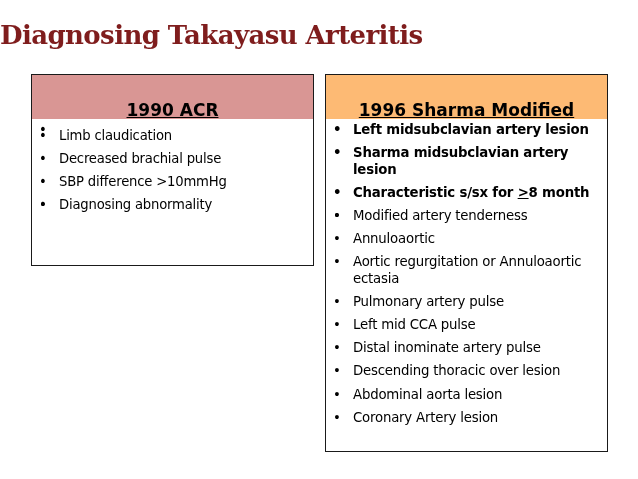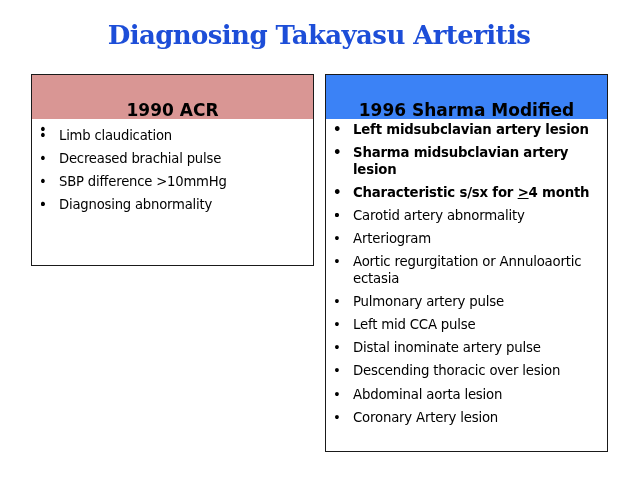--- a/index.html
+++ b/index.html
@@ -1,30 +1,30 @@
 <!DOCTYPE html>
 <html><head>
 <meta charset="utf-8">
 <style>
   html, body { margin: 0; padding: 0; }
   body {
     width: 638px; height: 479px; background: #ffffff; position: relative; overflow: hidden;
     font-family: "DejaVu Sans", "Liberation Sans", sans-serif; color: #000;
   }
   .title {
-    position: absolute; left: 0; top: 20px; width: 638px; text-align: center;
+    position: absolute; left: 0; top: 20px; width: 638px; text-align: left;
     font-family: "DejaVu Serif", "Liberation Serif", serif; font-weight: bold;
-    font-size: 26px; letter-spacing: -0.6px; color: #1d4ed8;
+    font-size: 26px; letter-spacing: -0.6px; color: #7f1d1d;
   }
   .panel { position: absolute; }
   .hdr {
     position: absolute; left: 0; top: 0; box-sizing: border-box;
     border: 1px solid #1a1a1a; height: 51px;
     display: flex; align-items: flex-end; justify-content: center; padding-bottom: 4px;
-    font-weight: bold; font-size: 17px;
+    font-weight: bold; font-size: 17px; text-decoration: underline;
   }
   .body {
     position: absolute; left: 0; box-sizing: border-box;
     border: 1px solid #1a1a1a; border-top: none; background: #fff; overflow: hidden;
   }
   ul { list-style: none; margin: 0; padding: 3px 0 0 0; }
   li { position: relative; font-size: 13.2px; line-height: 16.8px; padding-left: 27px; padding-right: 4px; margin-bottom: 6.1px; letter-spacing: -0.2px; }
   li .bul { position: absolute; left: 7px; top: 0; }
   .right li { font-size: 13.3px; margin-bottom: 6.3px; line-height: 16.8px; }
   .bold { font-weight: bold; }
@@ -45,31 +45,31 @@
       <li><span class="bul">•</span><span>Limb claudication</span></li>
       <li><span class="bul">•</span><span>Decreased brachial pulse</span></li>
       <li><span class="bul">•</span><span>SBP difference &gt;10mmHg</span></li>
       <li><span class="bul">•</span></li>
       <li><span class="bul">•</span><span>Diagnosing abnormality</span></li>
     </ul>
   </div>
 </div>
 
 <div class="panel right" style="left:325px; top:74px; width:283px;">
-  <div class="hdr" style="width:283px; background:#3b82f6;">
+  <div class="hdr" style="width:283px; background:#fdba74;">
     <span>1996 Sharma Modified</span>
   </div>
   <div class="body" style="top:45px; width:283px; height:333px;">
     <ul>
       <li class="bold"><span class="bul">•</span><span>Left midsubclavian artery lesion</span></li>
       <li class="bold"><span class="bul">•</span><span>Sharma midsubclavian artery lesion</span></li>
-      <li class="bold"><span class="bul">•</span><span>Characteristic s/sx for </span><span class="u">&gt;</span><span>4 month</span></li>
+      <li class="bold"><span class="bul">•</span><span>Characteristic s/sx for </span><span class="u">&gt;</span><span>8 month</span></li>
       <li><span class="bul">•</span></li>
-      <li><span class="bul">•</span><span>Carotid artery abnormality</span></li>
-      <li><span class="bul">•</span><span>Arteriogram</span></li>
+      <li><span class="bul">•</span><span>Modified artery tenderness</span></li>
+      <li><span class="bul">•</span><span>Annuloaortic</span></li>
       <li><span class="bul">•</span><span>Aortic regurgitation or Annuloaortic ectasia</span></li>
       <li><span class="bul">•</span><span>Pulmonary artery pulse</span></li>
       <li><span class="bul">•</span><span>Left mid CCA pulse</span></li>
       <li><span class="bul">•</span><span>Distal inominate artery pulse</span></li>
       <li><span class="bul">•</span><span>Descending thoracic over lesion</span></li>
       <li><span class="bul">•</span><span>Abdominal aorta lesion</span></li>
       <li><span class="bul">•</span><span>Coronary Artery lesion</span></li>
     </ul>
   </div>
 </div>

